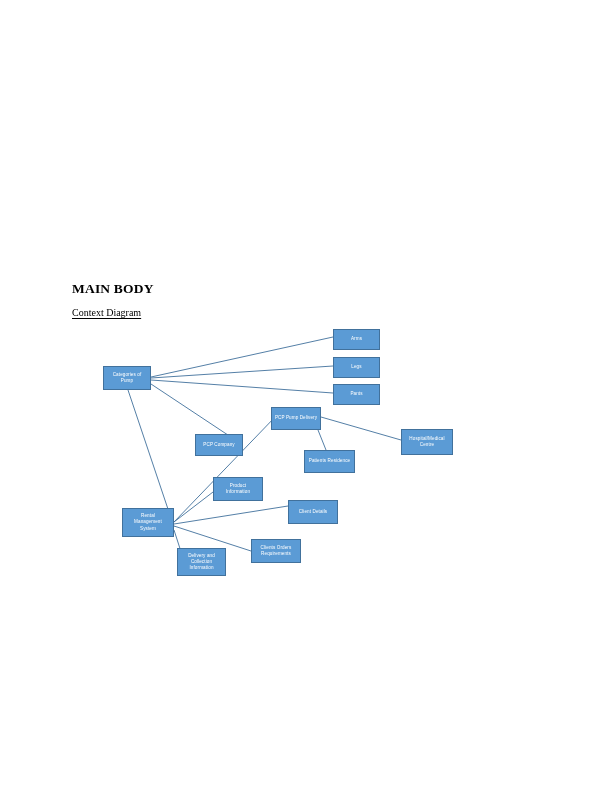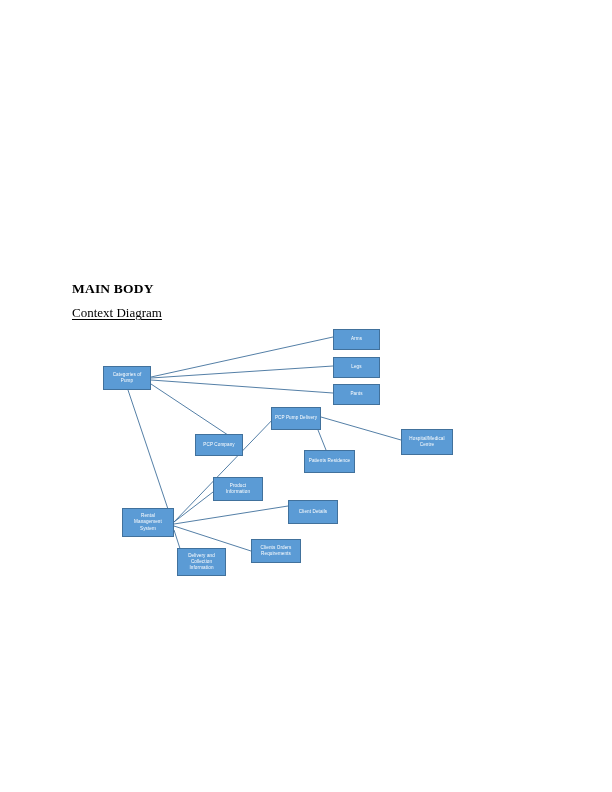--- a/index.html
+++ b/index.html
@@ -33,21 +33,21 @@
     font-weight: bold;
     letter-spacing: 0.2px;
     line-height: 16px;
     white-space: nowrap;
   }
   .heading-sub {
     position: absolute;
     left: 72px;
     top: 305px;
     font-family: "Liberation Serif", serif;
-    font-size: 13px;
+    font-size: 10px;
     font-weight: normal;
     line-height: 15px;
     text-decoration: underline;
     text-underline-offset: 2px;
     white-space: nowrap;
   }
 
   
   #diagram {
     position: absolute;

